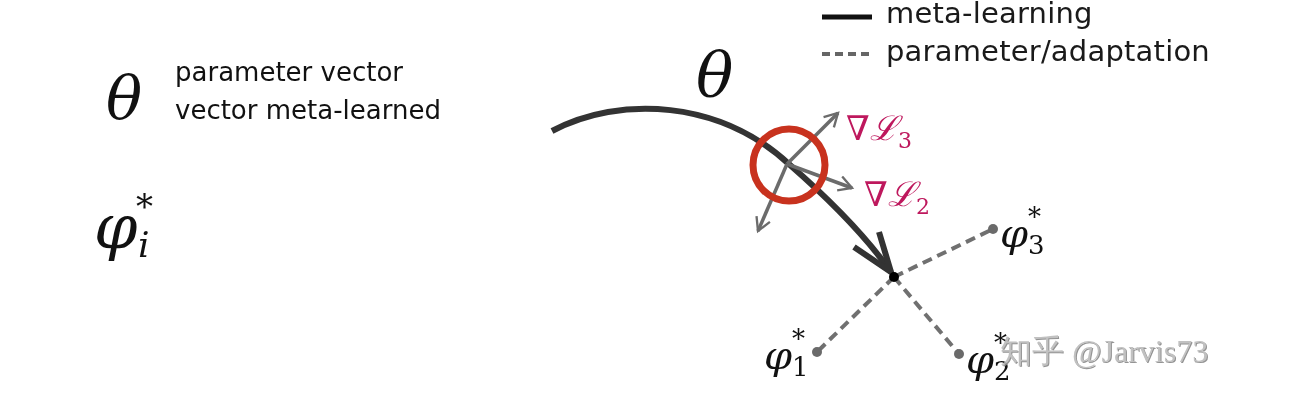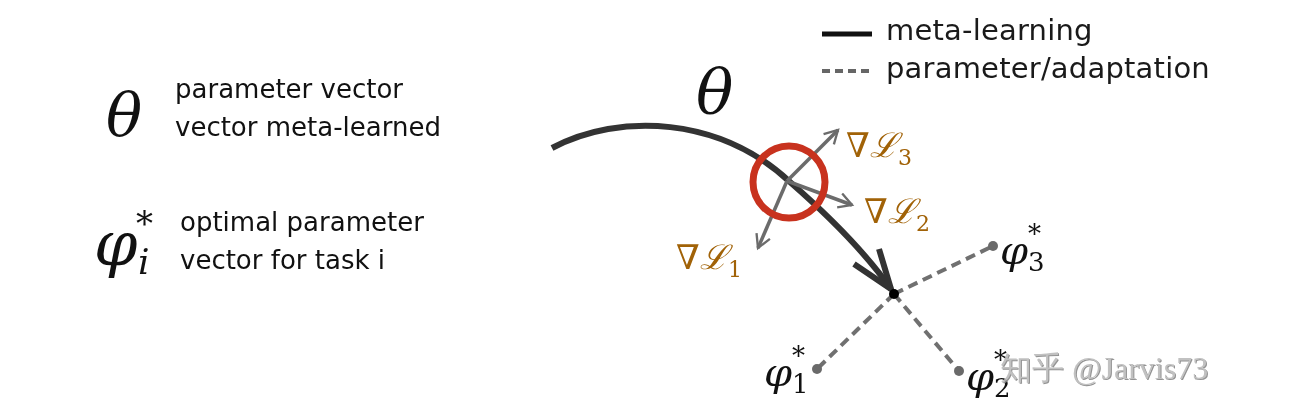--- a/index.html
+++ b/index.html
@@ -1,24 +1,24 @@
 <!DOCTYPE html>
 <html><head>
 <meta charset="utf-8">
 <style>
   html, body { margin: 0; padding: 0; background: #ffffff; }
   body { width: 1312px; height: 404px; position: relative; overflow: hidden; }
-  .canvas { position: absolute; left: 0; top: 17px; width: 1312px; height: 316px; }
+  .canvas { position: absolute; left: 0; top: 0; width: 1312px; height: 316px; }
   .sans { font-family: "DejaVu Sans", "Liberation Sans", sans-serif; color: #111; }
   .math { font-family: "DejaVu Serif", "Liberation Serif", serif; font-style: italic; color: #111; }
   .abs { position: absolute; white-space: nowrap; }
   .legend-text { font-size: 29px; letter-spacing: 0.2px; color: #1a1a1a; }
   .def-text { font-size: 26px; line-height: 38px; color: #111; }
   .big-sym { font-size: 60px; line-height: 60px; }
-  .grad { font-family: "DejaVu Serif", "Liberation Serif", serif; font-size: 34px; color: #a16207; }
+  .grad { font-family: "DejaVu Serif", "Liberation Serif", serif; font-size: 34px; color: #be185d; }
   .grad .nab { font-style: normal; }
   .grad .cal { font-family: "Liberation Serif", serif; font-style: italic; }
   .grad sub { font-size: 22px; font-style: normal; vertical-align: -8px; }
   .phi { font-family: "DejaVu Serif", "Liberation Serif", serif; font-style: italic; font-size: 40px; color: #111; }
   .phi .ss { display: inline-block; position: relative; width: 20px; height: 40px; vertical-align: top; }
   .phi .sup { position: absolute; left: 0; top: -8px; font-size: 26px; font-style: normal; }
   .phi .sub { position: absolute; left: 0; top: 20px; font-size: 26px; font-style: normal; }
   .watermark { font-family: Liberation Serif, serif; font-size: 32px; color: #bbbbbb; text-shadow: 1px 1px 0 #888; opacity: 0.9; }
 </style>
 </head>
@@ -63,35 +63,28 @@
   <div class="abs sans def-text" style="left:175px;top:53px">
     <div>parameter vector</div>
     <div>vector meta-learned</div>
   </div>
 
   <div class="abs math" style="left:94px;top:196px;font-size:62px;line-height:62px">
     <span>φ</span>
   </div>
   <div class="abs" style="left:136px;top:186px;font-family:'DejaVu Serif',serif;font-size:34px;color:#111">*</div>
   <div class="abs math" style="left:138px;top:224px;font-size:36px;color:#111">i</div>
-  <div class="abs sans def-text" style="left:180px;top:186px">
-    <div>optimal parameter</div>
-    <div>vector for task i</div>
-  </div>
 
   <div class="abs math" style="left:696px;top:40px;font-size:62px;line-height:70px">θ</div>
 
   <div class="abs grad" style="left:846px;top:104px">
     <span class="nab">∇</span><span class="cal">ℒ</span><sub>3</sub>
   </div>
   <div class="abs grad" style="left:864px;top:170px">
     <span class="nab">∇</span><span class="cal">ℒ</span><sub>2</sub>
-  </div>
-  <div class="abs grad" style="left:676px;top:216px">
-    <span class="nab">∇</span><span class="cal">ℒ</span><sub>1</sub>
   </div>
 
   <div class="abs phi" style="left:1000px;top:210px">
     <span>φ</span><span class="ss"><span class="sup">*</span><span class="sub">3</span></span>
   </div>
   <div class="abs phi" style="left:764px;top:332px">
     <span>φ</span><span class="ss"><span class="sup">*</span><span class="sub">1</span></span>
   </div>
   <div class="abs phi" style="left:966px;top:336px">
     <span>φ</span><span class="ss"><span class="sup">*</span><span class="sub">2</span></span>

